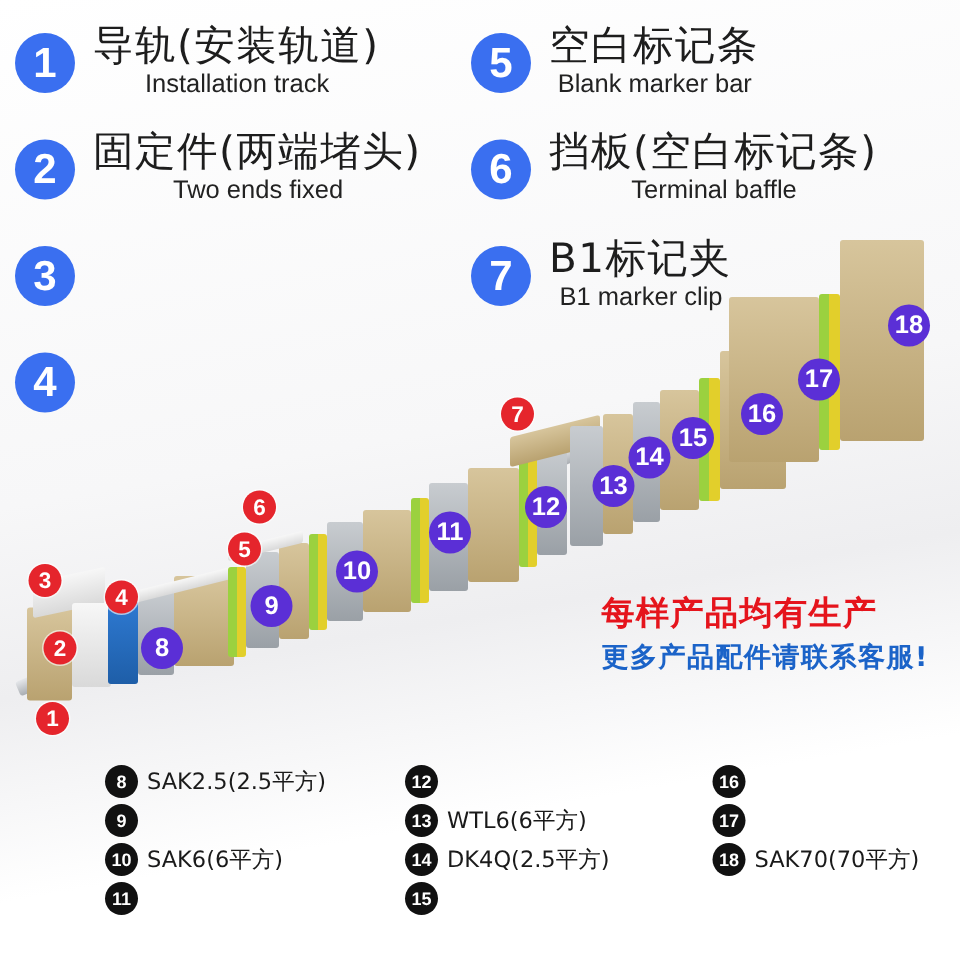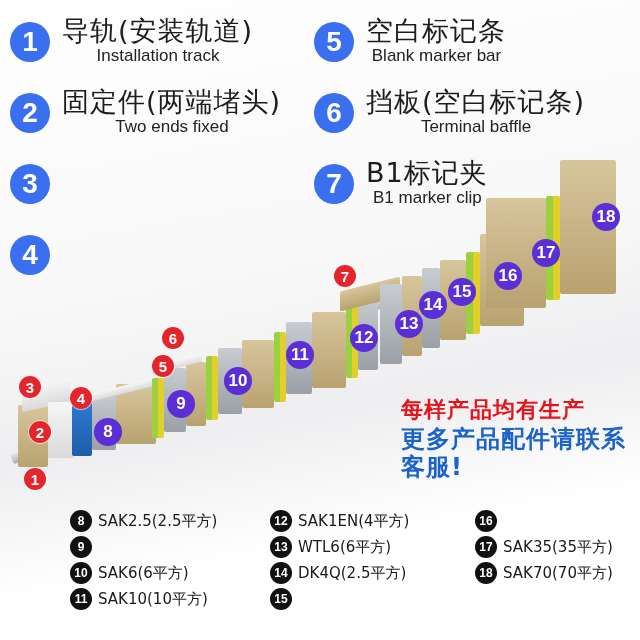--- a/index.html
+++ b/index.html
@@ -13,21 +13,21 @@
   .unit{position:absolute;border-radius:2px;}
   .beige{background:linear-gradient(180deg,#d7c59c,#b9a270);}
   .grey{background:linear-gradient(180deg,#c8ccd0,#9aa0a6);}
   .blue{background:linear-gradient(180deg,#2f7bd4,#1e5ea8);}
   .yg{background:linear-gradient(90deg,#9bd13f 0 50%,#e2cf2b 50% 100%);}
   .white{background:linear-gradient(180deg,#f7f7f7,#d9d9d9);}
   .red-badge{position:absolute;width:22px;height:22px;border-radius:50%;background:#e5252c;color:#fff;font-weight:bold;font-size:15px;display:flex;align-items:center;justify-content:center;font-family:"Liberation Sans",sans-serif;box-shadow:0 0 0 1px rgba(255,255,255,.6);}
   .purple-badge{position:absolute;width:28px;height:28px;border-radius:50%;background:#5b2fd6;color:#fff;font-weight:bold;font-size:17px;display:flex;align-items:center;justify-content:center;font-family:"Liberation Sans",sans-serif;}
   .promo{position:absolute;left:364px;top:395px;margin-left:37px;}
   .promo-red{font-size:22px;font-weight:bold;color:#e5141c;letter-spacing:1px;line-height:30px;}
-  .promo-blue{font-size:24px;font-weight:bold;color:#1b63c8;letter-spacing:1px;line-height:28px;}
+  .promo-blue{font-size:18px;font-weight:bold;color:#1b63c8;letter-spacing:1px;line-height:28px;}
   .promo-en{font-size:16px;color:#1d1d1d;font-family:"Liberation Sans",sans-serif;line-height:26px;margin-top:2px;}
   .spec-col{position:absolute;top:508px;}
   .spec{display:flex;align-items:center;height:26px;}
   .black-badge{width:22px;height:22px;border-radius:50%;background:#111;color:#fff;font-weight:bold;font-size:12px;display:flex;align-items:center;justify-content:center;font-family:"Liberation Sans",sans-serif;margin-right:6px;flex:0 0 auto;}
   .spec-text{font-size:15px;color:#1a1a1a;font-family:"DejaVu Sans",sans-serif;}
 </style>
 </head>
 <body>
 
 <div class="stage">
@@ -154,46 +154,43 @@
       </div>
     <div class="spec">
         <span class="black-badge">9</span>
       </div>
     <div class="spec">
         <span class="black-badge">10</span>
         <span class="spec-text">SAK6(6平方)</span>
       </div>
     <div class="spec">
         <span class="black-badge">11</span>
-        <span class="spec-text">SAK10(10平方)</span>
       </div>
   </div>
   <div class="spec-col" style="left:270px;">
     <div class="spec">
         <span class="black-badge">12</span>
-        <span class="spec-text">SAK1EN(4平方)</span>
       </div>
     <div class="spec">
         <span class="black-badge">13</span>
         <span class="spec-text">WTL6(6平方)</span>
       </div>
     <div class="spec">
         <span class="black-badge">14</span>
         <span class="spec-text">DK4Q(2.5平方)</span>
       </div>
     <div class="spec">
         <span class="black-badge">15</span>
       </div>
   </div>
   <div class="spec-col" style="left:475px;">
     <div class="spec">
         <span class="black-badge">16</span>
       </div>
     <div class="spec">
         <span class="black-badge">17</span>
-        <span class="spec-text">SAK35(35平方)</span>
       </div>
     <div class="spec">
         <span class="black-badge">18</span>
         <span class="spec-text">SAK70(70平方)</span>
       </div>
   </div>
 </div>
 
 </body></html>

